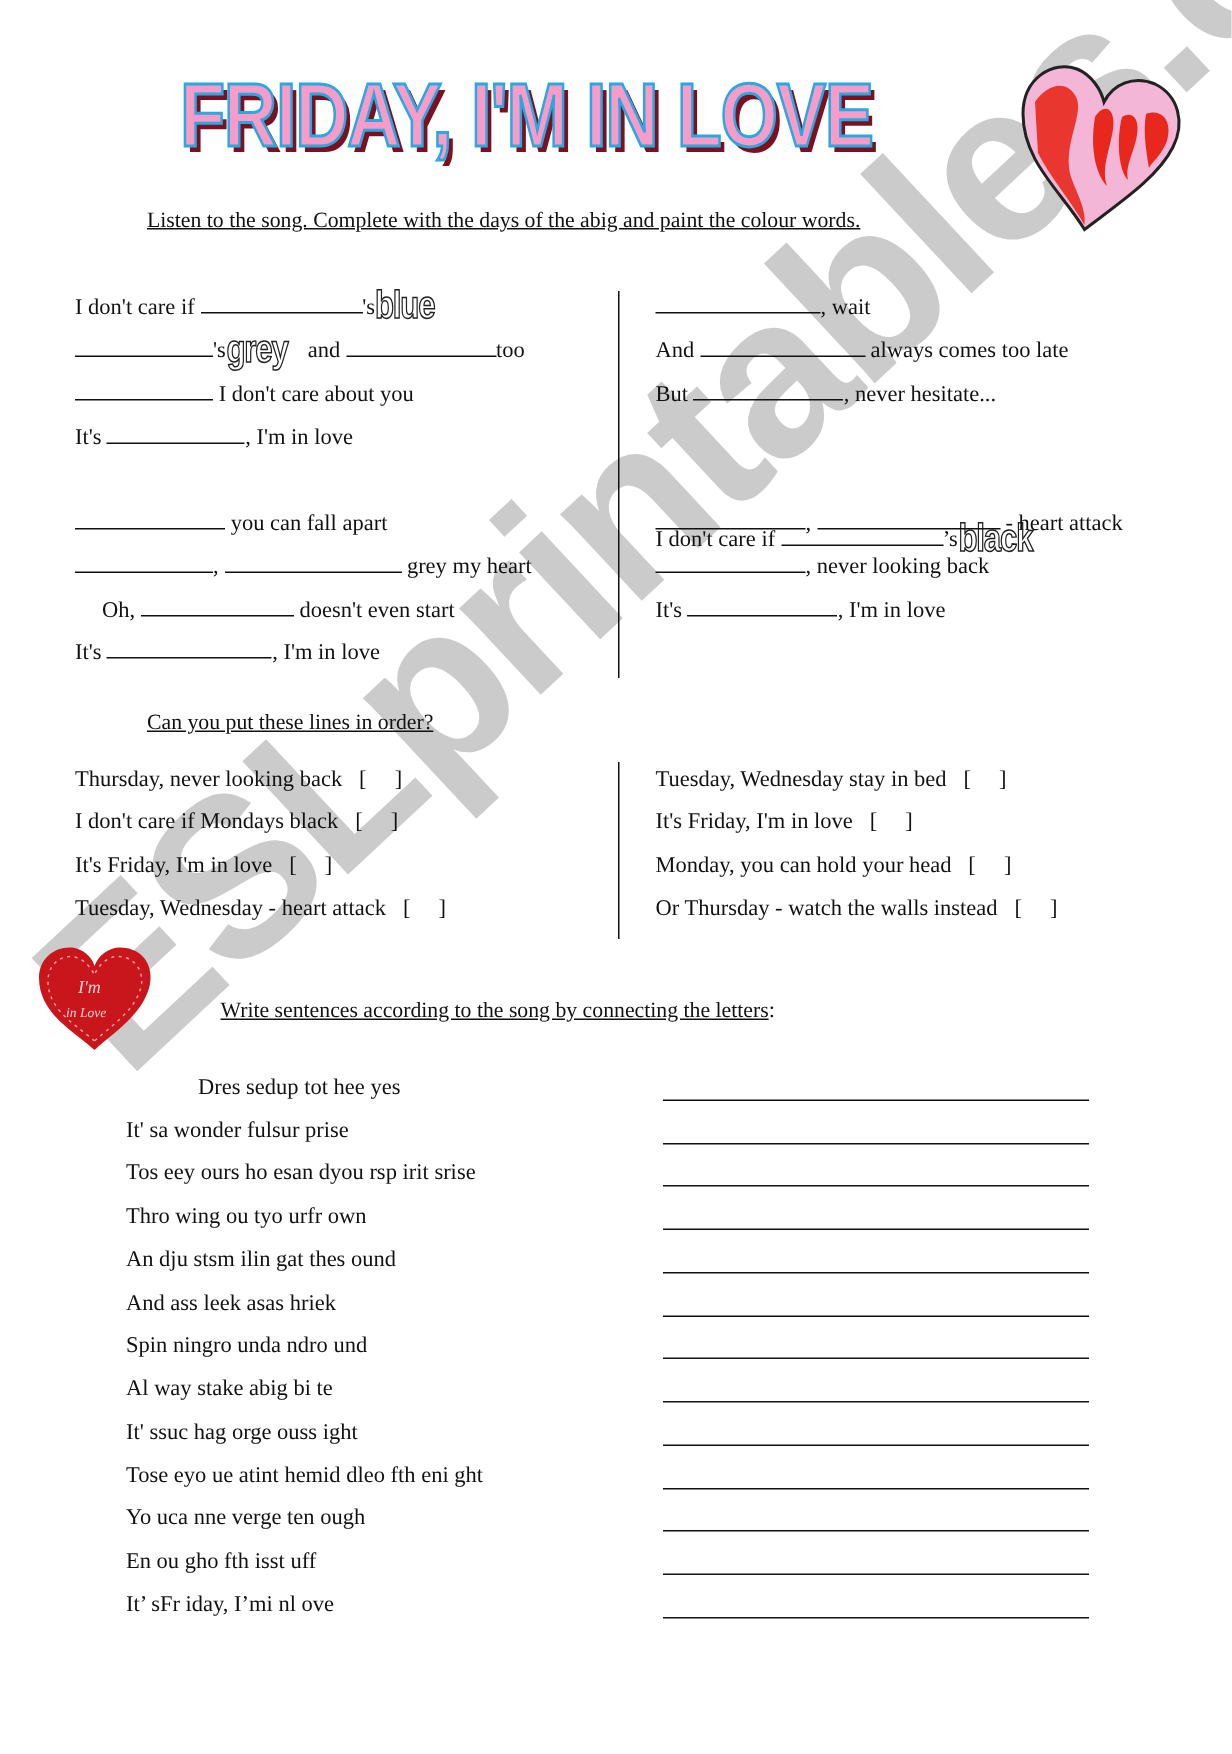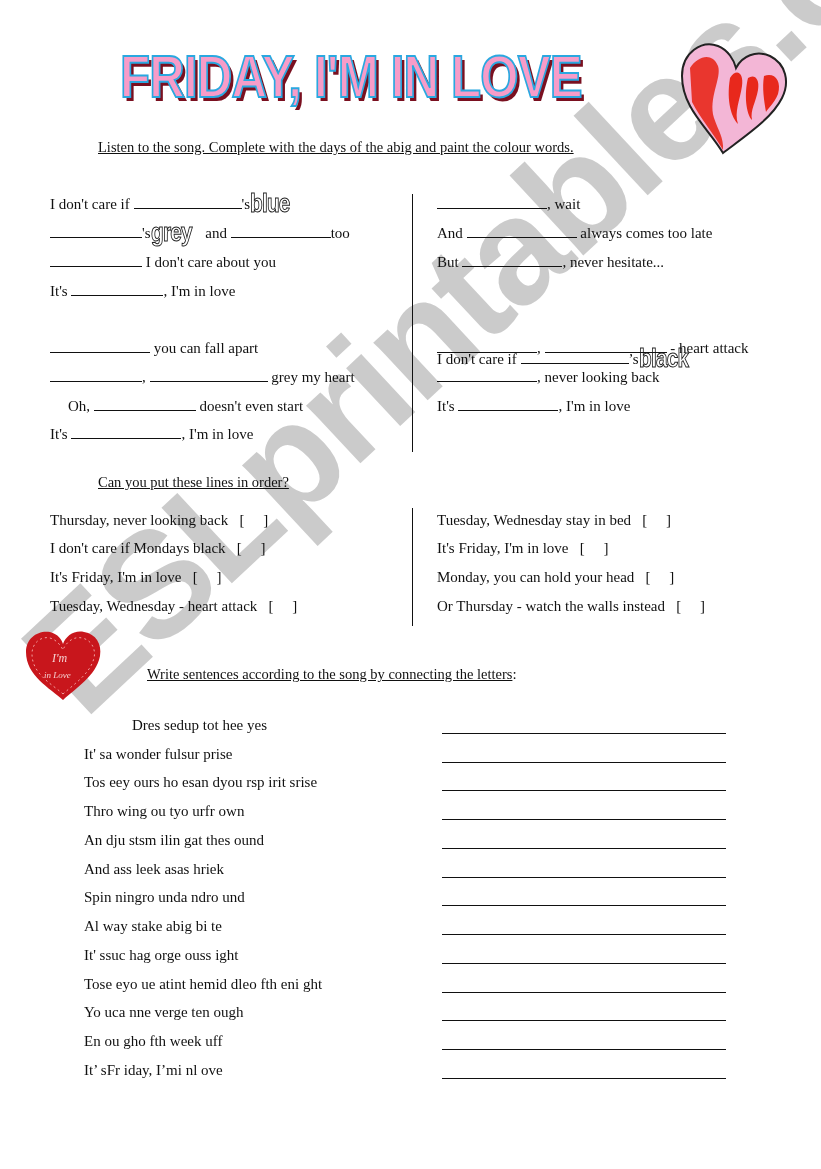--- a/index.html
+++ b/index.html
@@ -121,21 +121,21 @@
 <div class="abs txt" style="left:84px;top:745px;">It' sa wonder fulsur prise</div>
 <div class="abs txt" style="left:84px;top:773px;">Tos eey ours ho esan dyou rsp irit srise</div>
 <div class="abs txt" style="left:84px;top:802px;">Thro wing ou tyo urfr own</div>
 <div class="abs txt" style="left:84px;top:831px;">An dju stsm ilin gat thes ound</div>
 <div class="abs txt" style="left:84px;top:860px;">And ass leek asas hriek</div>
 <div class="abs txt" style="left:84px;top:888px;text-align:center;">Spin ningro unda ndro und</div>
 <div class="abs txt" style="left:84px;top:917px;">Al way stake abig bi te</div>
 <div class="abs txt" style="left:84px;top:946px;">It' ssuc hag orge ouss ight</div>
 <div class="abs txt" style="left:84px;top:975px;">Tose eyo ue atint hemid dleo fth eni ght</div>
 <div class="abs txt" style="left:84px;top:1003px;">Yo uca nne verge ten ough</div>
-<div class="abs txt" style="left:84px;top:1032px;">En ou gho fth week uff</div>
+<div class="abs txt" style="left:84px;top:1032px;">En ou gho fth isst uff</div>
 <div class="abs txt" style="left:84px;top:1061px;">It’ sFr iday, I’mi nl ove</div>
 
 <div class="abs aline" style="left:442px;top:733px;width:284px;"></div>
 <div class="abs aline" style="left:442px;top:762px;width:284px;"></div>
 <div class="abs aline" style="left:442px;top:790px;width:284px;"></div>
 <div class="abs aline" style="left:442px;top:819px;width:284px;"></div>
 <div class="abs aline" style="left:442px;top:848px;width:284px;"></div>
 <div class="abs aline" style="left:442px;top:877px;width:284px;"></div>
 <div class="abs aline" style="left:442px;top:905px;width:284px;"></div>
 <div class="abs aline" style="left:442px;top:934px;width:284px;"></div>

